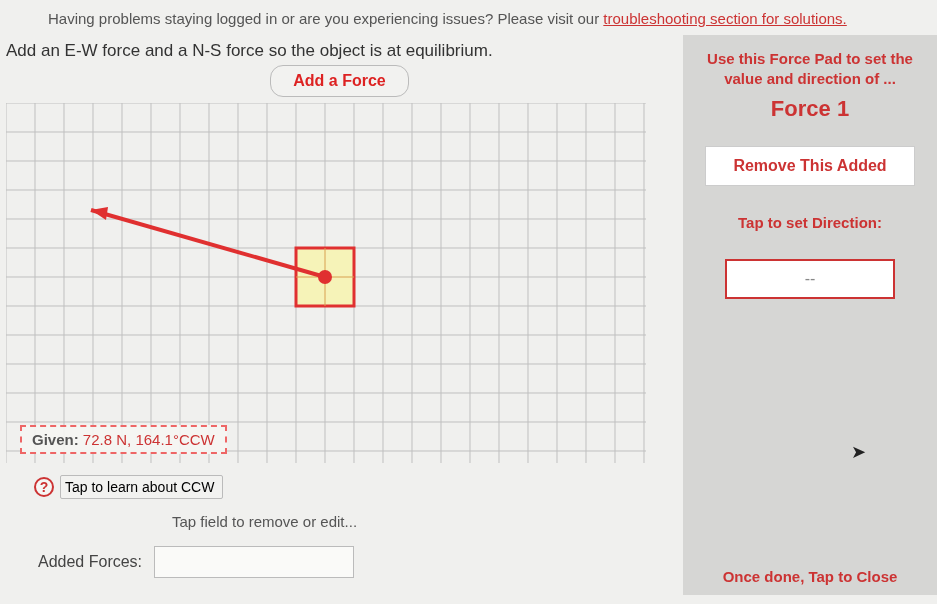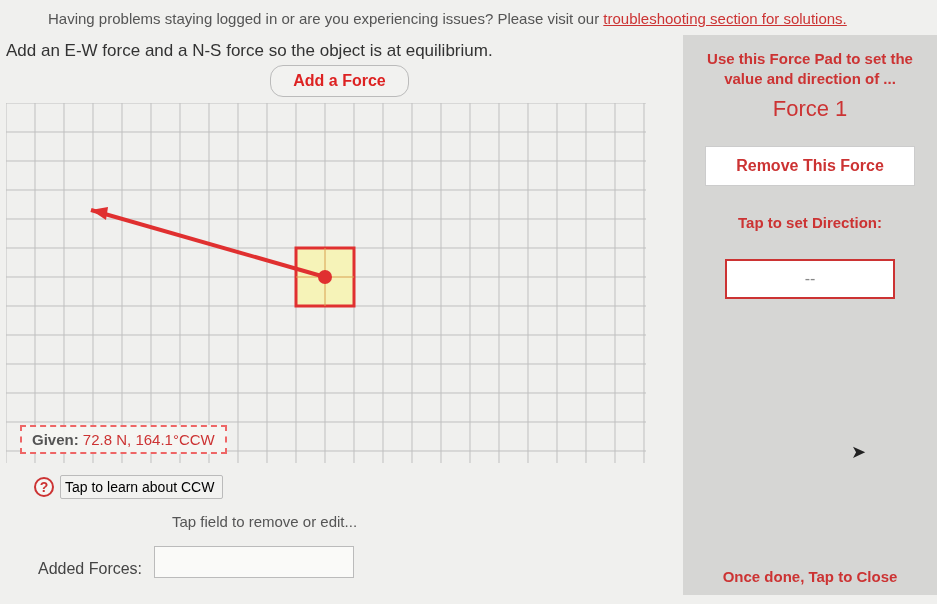--- a/index.html
+++ b/index.html
@@ -101,21 +101,21 @@
     }
     .tap-field-msg {
       text-align: center;
       font-size: 15px;
       color: #555;
       margin-top: 14px;
       margin-left: -150px;
     }
     .added-forces-row {
       display: flex;
-      align-items: flex-end;
+      align-items: center;
       gap: 12px;
       margin-top: 16px;
       margin-left: 32px;
     }
     .added-forces-label { font-size: 16px; color: #444; }
     .added-forces-input {
       width: 200px;
       height: 32px;
       border: 1px solid #bbb;
       background: #fafaf8;
@@ -134,21 +134,21 @@
       text-align: center;
       color: #cc3333;
       font-size: 15px;
       font-weight: bold;
       line-height: 1.3;
     }
     .force-title {
       text-align: center;
       color: #cc3333;
       font-size: 22px;
-      font-weight: normal;
+      font-weight: bold;
       margin-top: 8px;
       margin-bottom: 24px;
     }
     .remove-force-btn {
       display: block;
       width: 210px;
       margin: 0 auto 28px auto;
       background: #fff;
       border: 1px solid #ccc;
       padding: 10px 8px;
@@ -280,21 +280,21 @@
     </div>
   </div>
 
   <div class="right-panel">
     <div class="force-pad-msg">
       <div>Use this Force Pad to set the</div>
       <div>value and direction of ...</div>
     </div>
     <div class="force-title">Force 1</div>
 
-    <button class="remove-force-btn">Remove This Force</button>
+    <button class="remove-force-btn">Remove This Added</button>
 
     <div class="set-direction-label">Tap to set Direction:</div>
     <input class="direction-input" type="text" value="--" style="">
 
     <span class="cursor-arrow" style="left:168px; top:406px;">➤</span>
 
     <div class="close-msg">Once done, Tap to Close</div>
   </div>
 </div>
 

